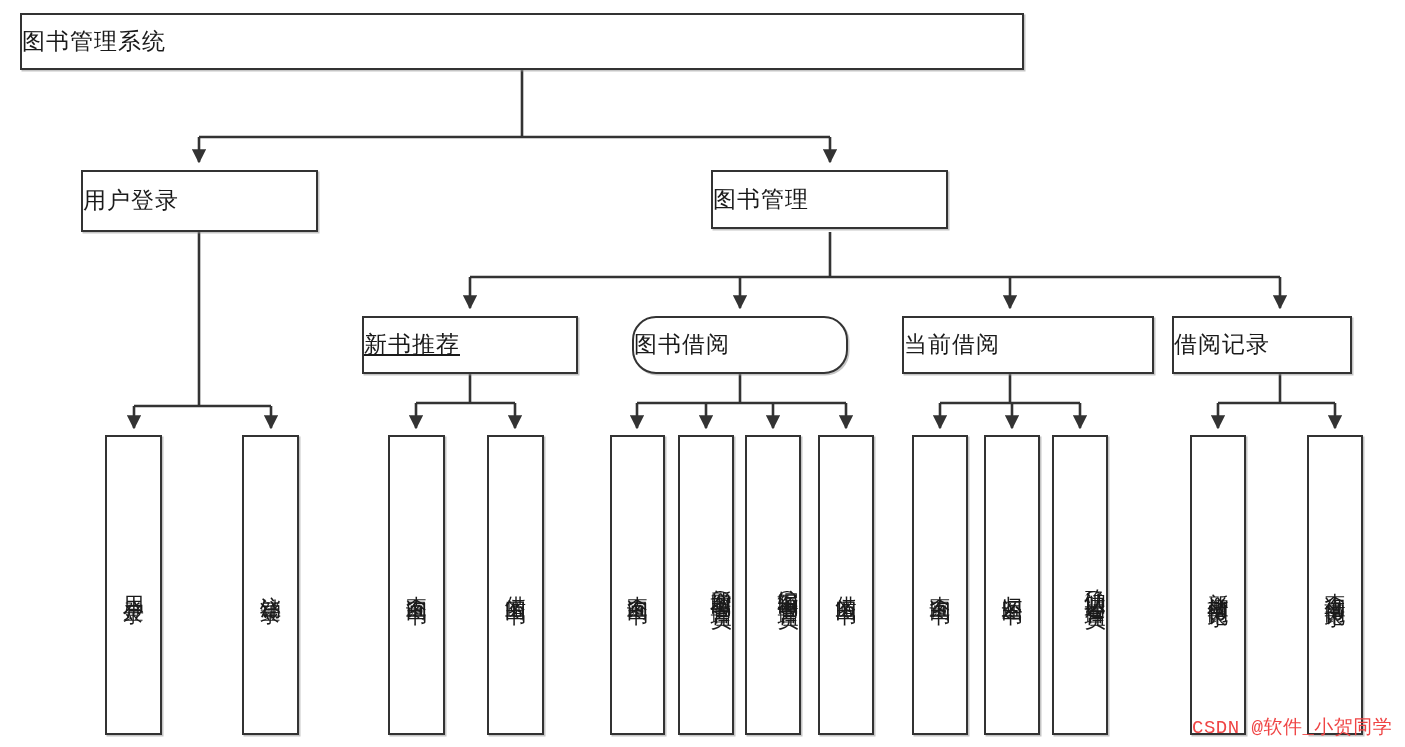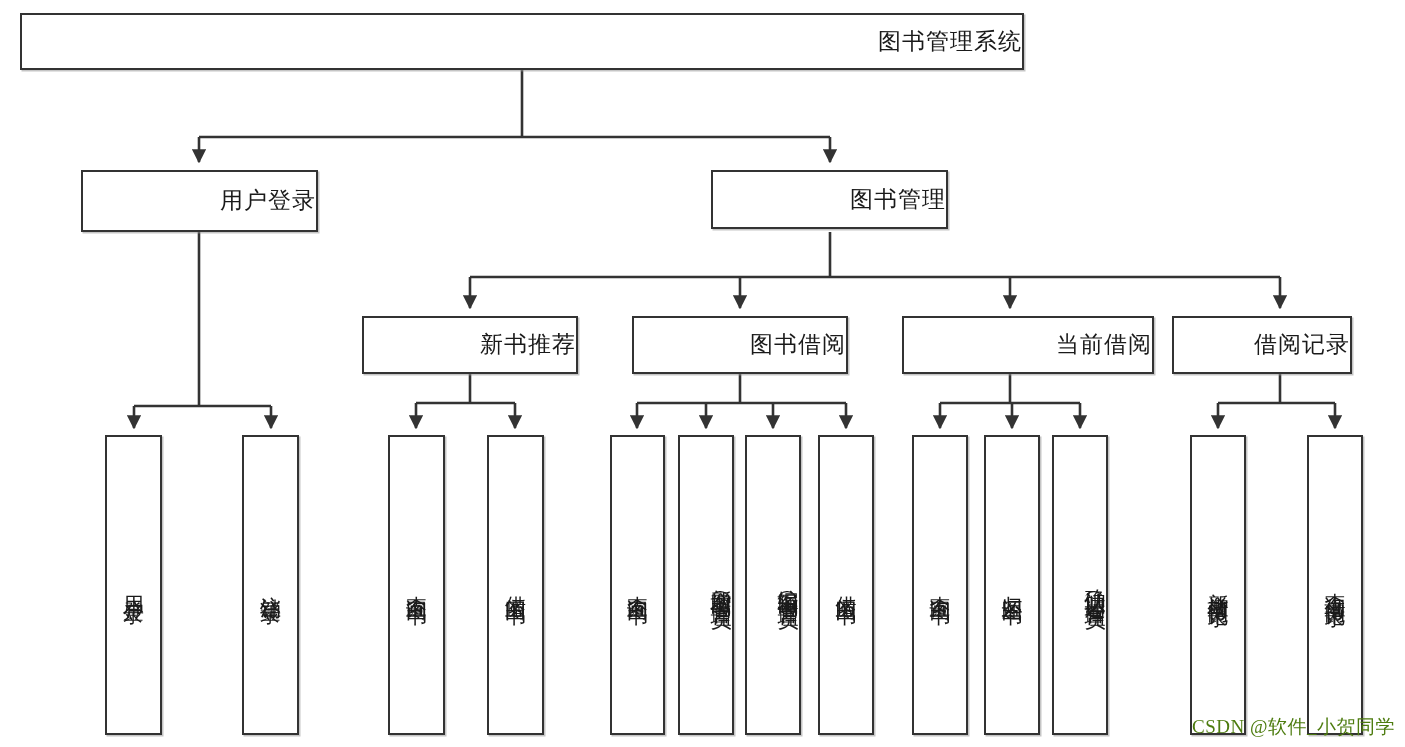--- a/index.html
+++ b/index.html
@@ -26,21 +26,21 @@
     pointer-events: none;
   }
   .node {
     position: absolute;
     box-sizing: border-box;
     border: 2.5px solid #333333;
     background: #ffffff;
     color: #1a1a1a;
     display: flex;
     align-items: center;
-    justify-content: flex-end;
+    justify-content: flex-start;
     text-align: center;
     box-shadow: 1.5px 1.5px 0 rgba(150,150,150,0.55);
   }
   .node.horiz {
     font-size: 23px;
     letter-spacing: 1px;
     line-height: 1.2;
   }
   .node.vert {
     writing-mode: vertical-rl;
@@ -51,24 +51,24 @@
     padding: 6px 0;
     align-items: center;
     justify-content: center;
   }
   .node.vert.tall-text {
     align-items: flex-start;
   }
   .watermark {
     position: absolute;
     font-size: 19px;
-    color: #4d7c0f;
+    color: #ef4444;
     letter-spacing: 0.5px;
     white-space: nowrap;
-    font-family: Liberation Serif, serif;
+    font-family: Liberation Mono, monospace;
   }
 </style>
 </head>
 <body>
 
 <div id="canvas">
 
   <svg class="edges" viewBox="0 0 1405 747" xmlns="http://www.w3.org/2000/svg">
     <defs>
       <marker id="arrow" viewBox="0 0 10 10" refX="9" refY="5" markerWidth="5.5" markerHeight="5.5" orient="auto-start-reverse">
@@ -123,24 +123,24 @@
     <span>图书管理系统</span>
   </div>
 
   <div class="node horiz" style="left:81px; top:170px; width:237px; height:62px;">
     <span>用户登录</span>
   </div>
   <div class="node horiz" style="left:711px; top:170px; width:237px; height:59px;">
     <span>图书管理</span>
   </div>
 
-  <div class="node horiz" style="left:362px; top:316px; width:216px; height:58px;">
+  <div class="node horiz" style="left:362px; top:316px; width:216px; height:58px;text-decoration:underline;">
     <span>新书推荐</span>
   </div>
-  <div class="node horiz" style="left:632px; top:316px; width:216px; height:58px;">
+  <div class="node horiz" style="left:632px; top:316px; width:216px; height:58px;border-radius:24px;">
     <span>图书借阅</span>
   </div>
   <div class="node horiz" style="left:902px; top:316px; width:252px; height:58px;">
     <span>当前借阅</span>
   </div>
   <div class="node horiz" style="left:1172px; top:316px; width:180px; height:58px;">
     <span>借阅记录</span>
   </div>
 
   <div class="node vert" style="left:105px; top:435px; width:57px; height:300px;">用户登录</div>

